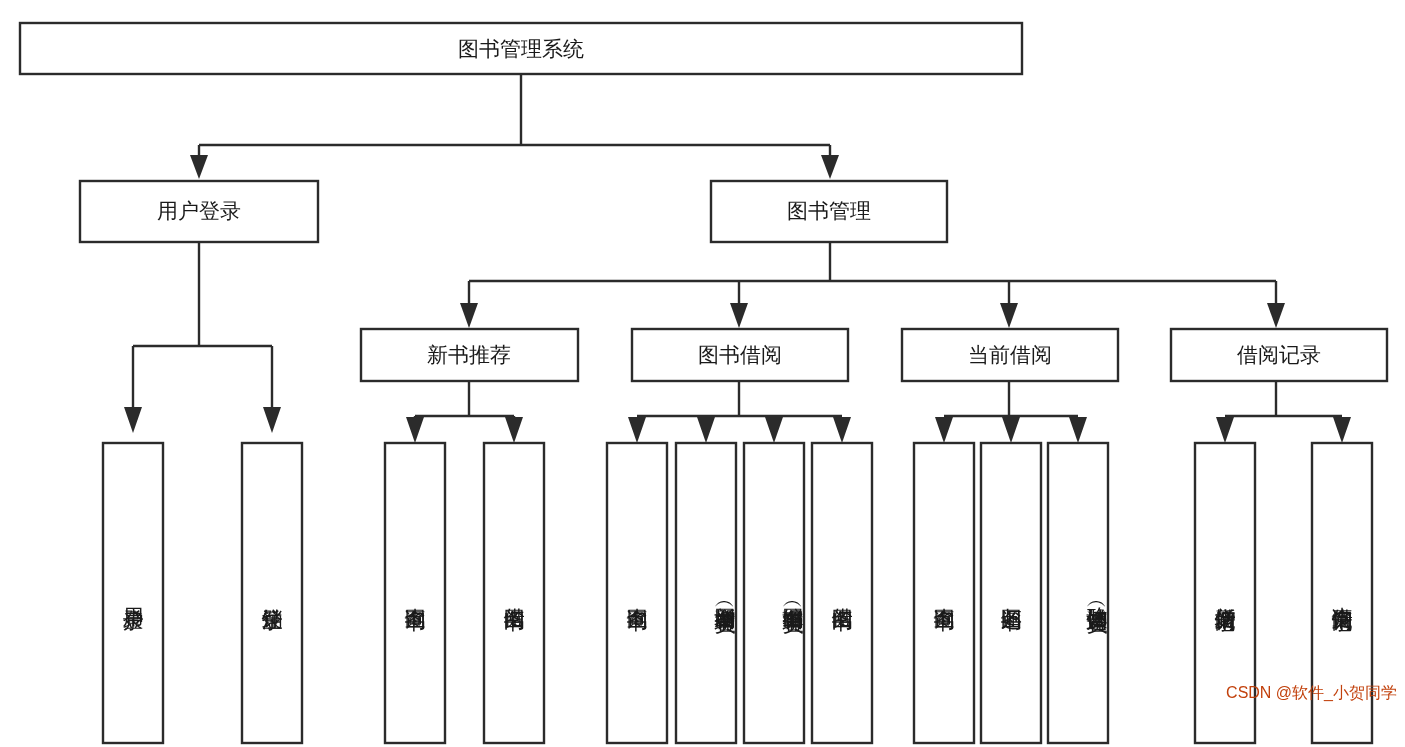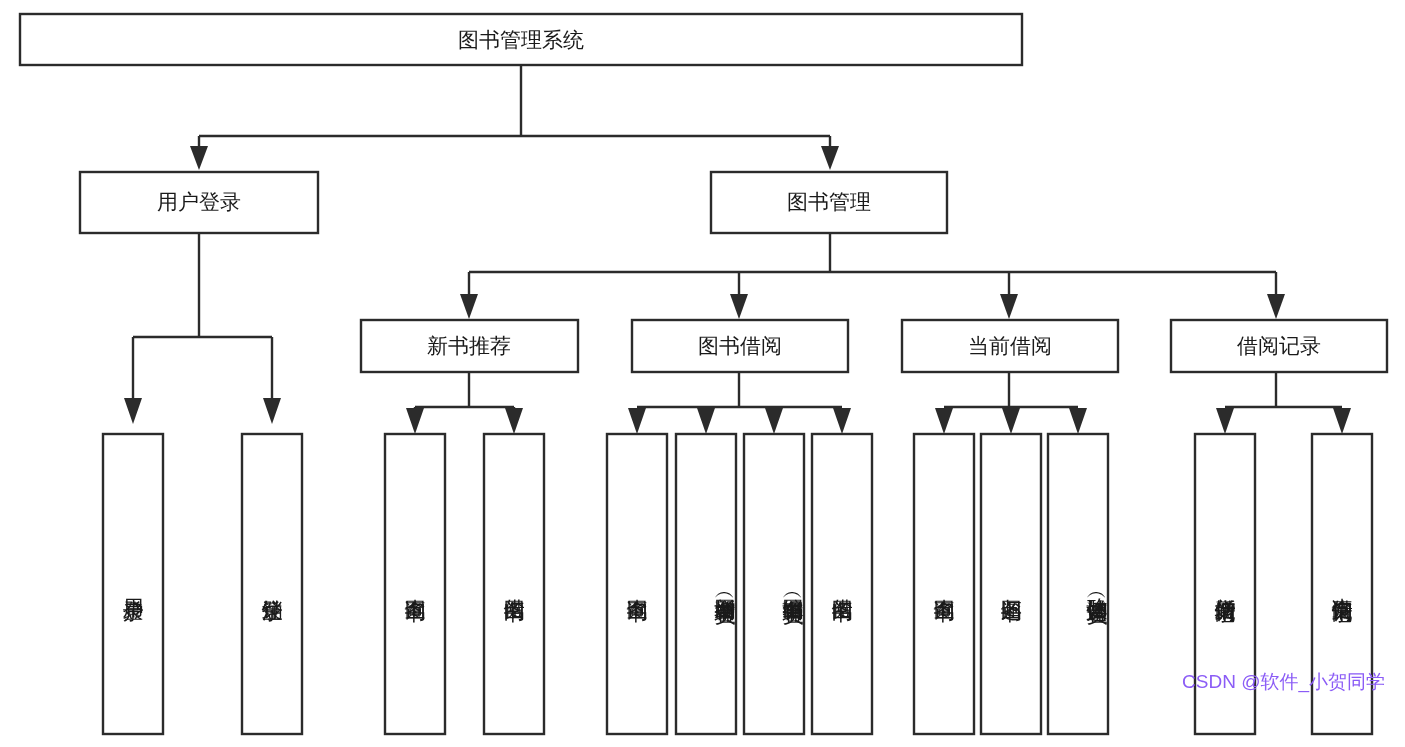--- a/index.html
+++ b/index.html
@@ -11,20 +11,21 @@
     width: 1405px;
     height: 747px;
     font-family: "Liberation Sans", "DejaVu Sans", sans-serif;
     overflow: hidden;
   }
   #diagram-root {
     position: relative;
     width: 1405px;
     height: 701px;
     background: #ffffff;
+    margin-top: 9px;
   }
   svg#diagram-svg {
     position: absolute;
     top: 0;
     left: 0;
     width: 1405px;
     height: 747px;
   }
   .node-box {
     fill: #ffffff;
@@ -58,25 +59,25 @@
     color: #1a1a1a;
     letter-spacing: 1px;
     display: flex;
     align-items: center;
     justify-content: center;
     white-space: nowrap;
     pointer-events: none;
   }
   .watermark {
     position: absolute;
-    right: 20px;
+    right: 8px;
     bottom: 6px;
     font-family: "Liberation Sans", "DejaVu Sans", sans-serif;
-    font-size: 19px;
-    color: #8b5cf6;
+    font-size: 16px;
+    color: #c2410c;
     white-space: nowrap;
   }
 </style>
 </head>
 <body>
 
 <div id="diagram-root">
 
   <svg id="diagram-svg" viewBox="0 0 1405 747">
 

